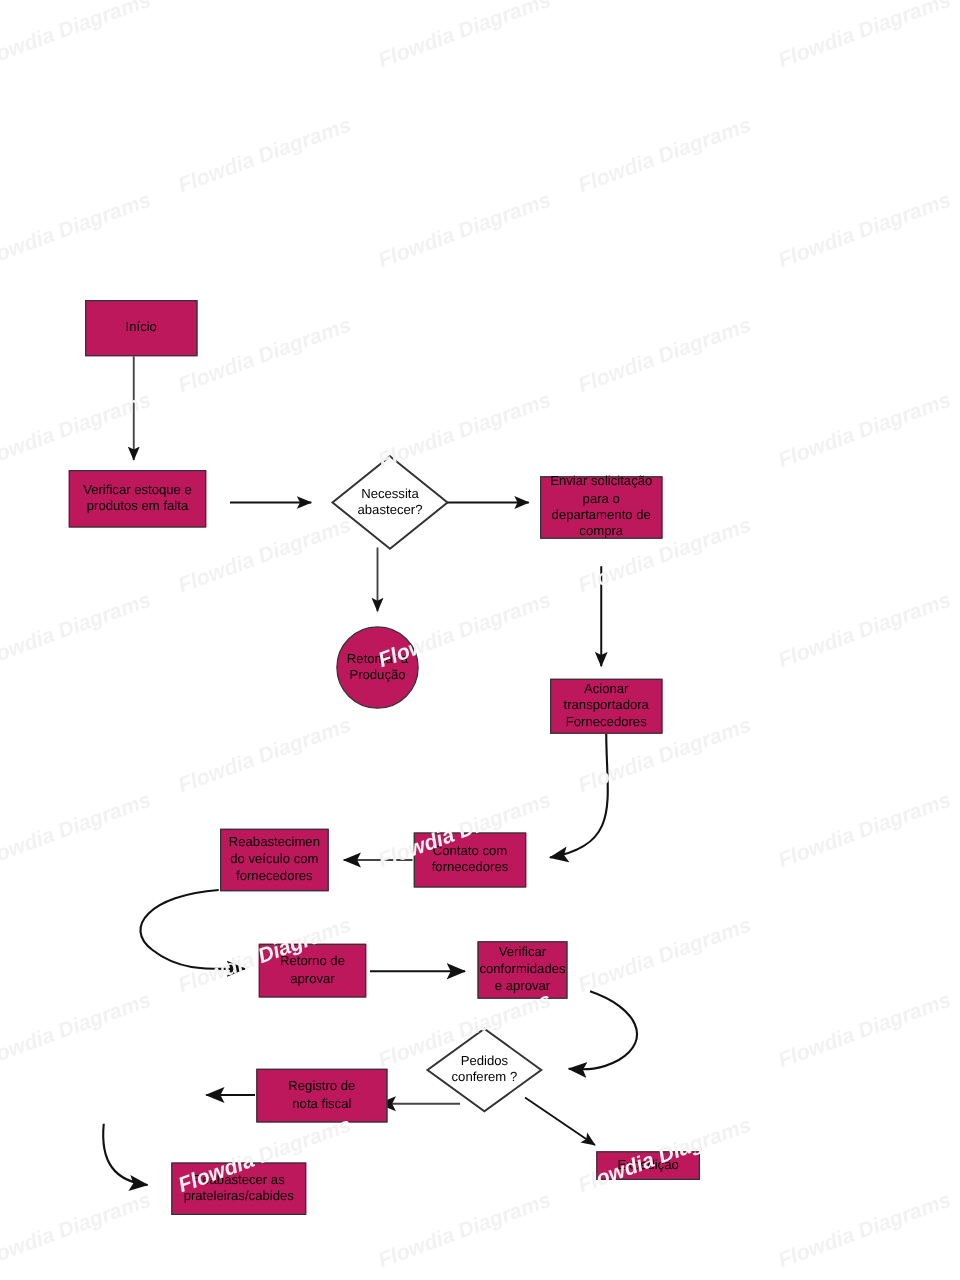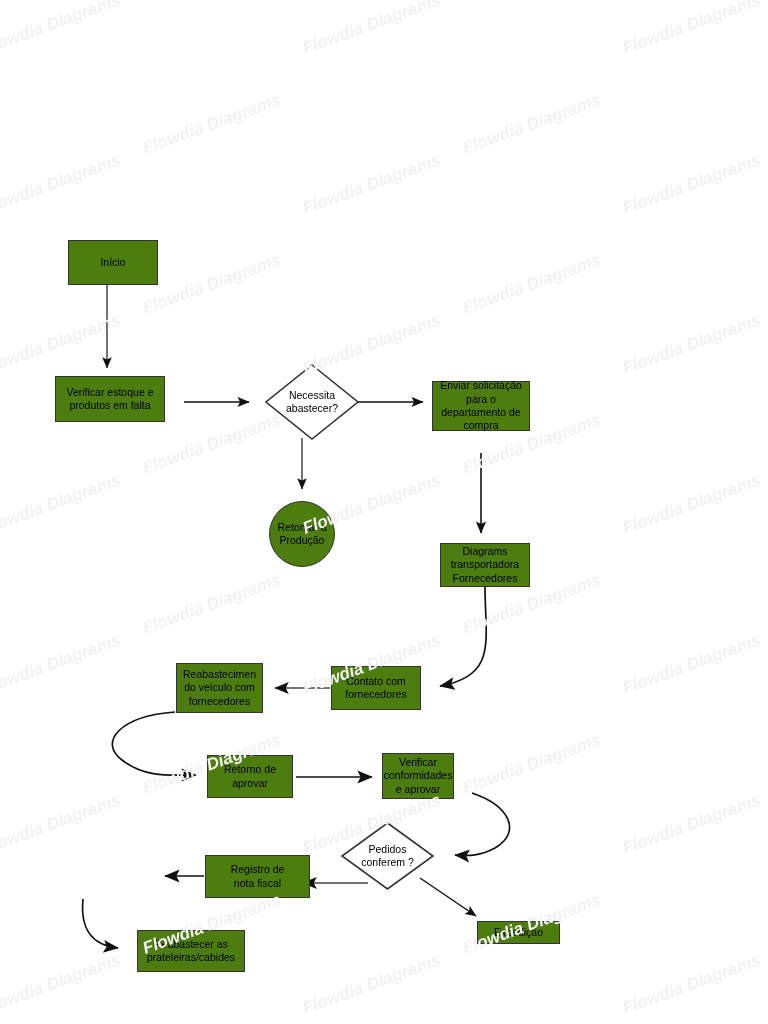--- a/index.html
+++ b/index.html
@@ -45,21 +45,21 @@
     height: 1024px;
     z-index: 2;
   }
   .node {
     position: absolute;
     box-sizing: border-box;
     display: flex;
     align-items: center;
     justify-content: center;
     text-align: center;
-    background: #4d7c0f;
+    background: #be185d;
     color: #000000;
     z-index: 3;
   }
   .node-rect {
     border: 1.4px solid #333333;
     font-size: 10.5px;
     line-height: 1.28;
     padding: 2px 3px;
   }
   .node-circle {
@@ -213,21 +213,21 @@
 
   <div class="node node-circle" style="left:269px; top:501px; width:66px; height:66px;">
     <span>
       <span class="nlabel">Retomar a</span>
       <span class="nlabel">Produção</span>
     </span>
   </div>
 
   <div class="node node-rect" style="left:440px; top:543px; width:90px; height:44px;">
     <span>
-      <span class="nlabel">Diagrams</span>
+      <span class="nlabel">Acionar</span>
       <span class="nlabel">transportadora</span>
       <span class="nlabel">Fornecedores</span>
     </span>
   </div>
 
   <div class="node node-rect" style="left:331px; top:666px; width:90px; height:44px;align-items:center;">
     <span>
       <span class="nlabel">Contato com</span>
       <span class="nlabel">fornecedores</span>
     </span>

